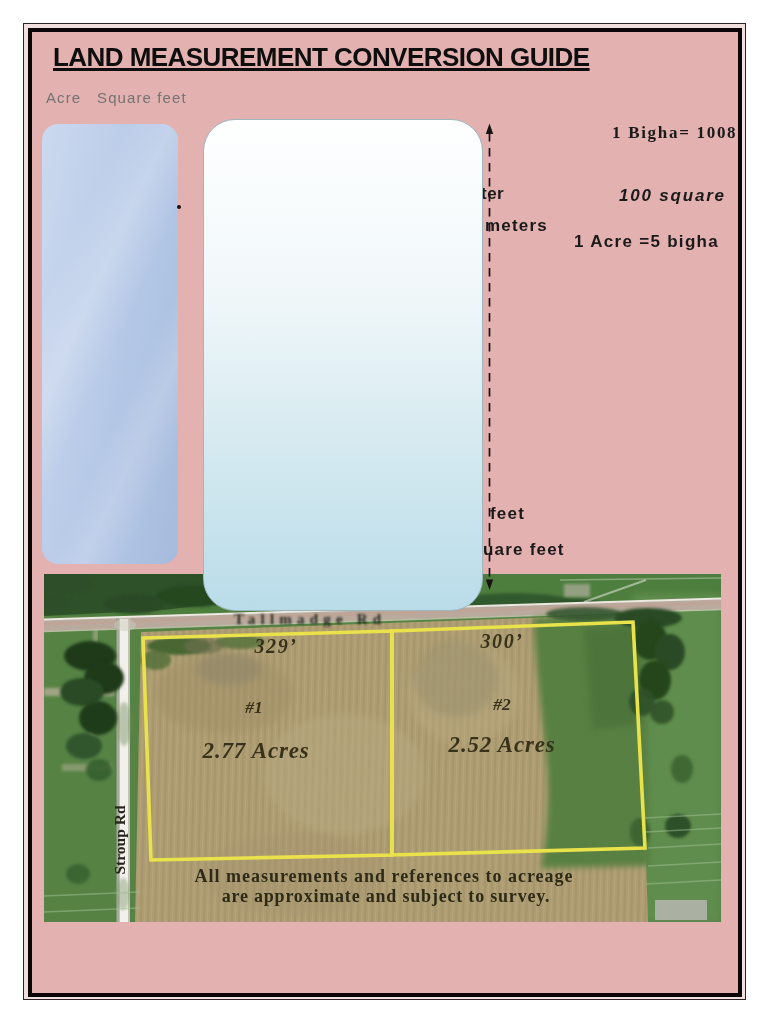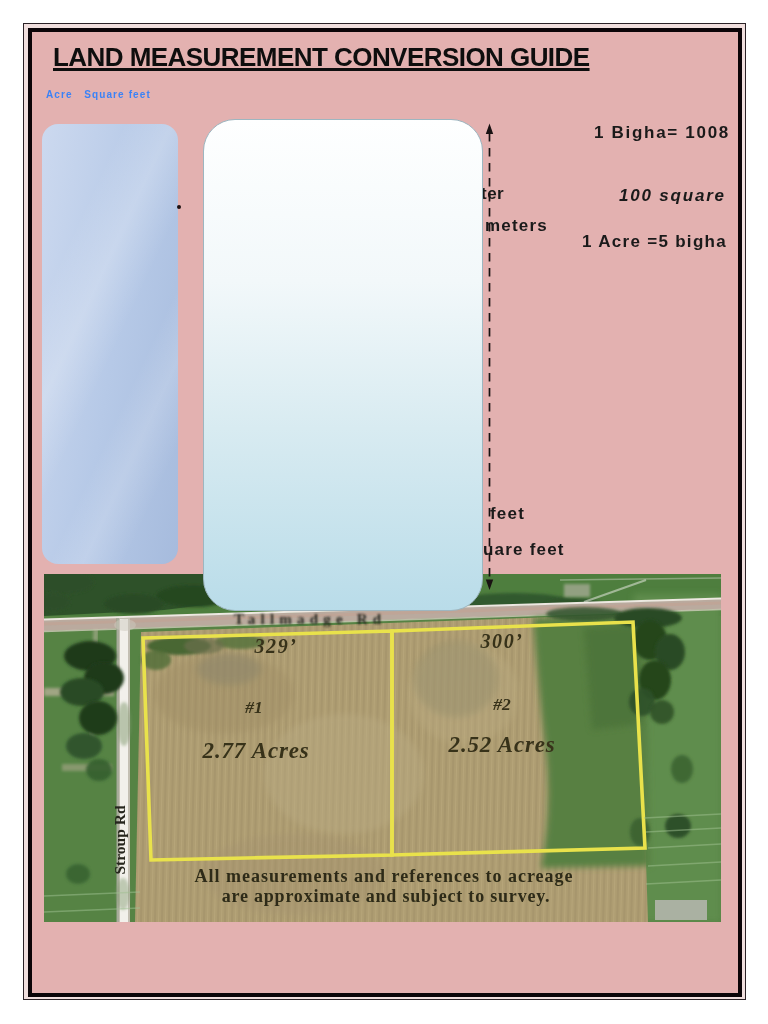--- a/index.html
+++ b/index.html
@@ -9,31 +9,31 @@
 </style>
 </head>
 <body>
 
 <div class="abs" style="left:23px;top:23px;width:723px;height:977px;border:1px solid #2a2226;background:#f0dfde;box-sizing:border-box;"></div>
 
 <div class="abs" style="left:28px;top:28px;width:714px;height:969px;border:4px solid #0b0508;background:#e3b1b0;box-sizing:border-box;"></div>
 
 <div class="abs" style="left:53px;top:42px;width:705px;text-align:left;font-size:26px;font-weight:bold;color:#0e0e0e;letter-spacing:-0.55px;"><span style="text-decoration:underline;text-decoration-thickness:2.5px;text-underline-offset:2px;">LAND MEASUREMENT CONVERSION GUIDE</span></div>
 
-<div class="abs" style="left:46px;top:89px;font-size:10px;font-weight:bold;color:#3b82f6;letter-spacing:1.1px;">Acre&nbsp;&nbsp;&nbsp;Square feet</div>
+<div class="abs" style="left:46px;top:89px;font-size:15px;font-weight:normal;color:#737373;letter-spacing:1.1px;">Acre&nbsp;&nbsp;&nbsp;Square feet</div>
 
-<div class="fact" style="left:594px;top:123px;letter-spacing:1.7px;">1 Bigha= 1008</div>
+<div class="fact" style="left:612px;top:123px;letter-spacing:1.7px;font-family:Liberation Serif, serif;">1 Bigha= 1008</div>
 
 <div class="fact" style="left:481px;top:184px;letter-spacing:0.5px;">ter</div>
 
 <div class="fact" style="left:619px;top:186px;letter-spacing:1.8px;font-style:italic;">100 square</div>
 
 <div class="fact" style="left:485px;top:216px;">meters</div>
 
-<div class="fact" style="left:574px;top:232px;letter-spacing:1.3px;margin-left:8px;">1 Acre =5 bigha</div>
+<div class="fact" style="left:574px;top:232px;letter-spacing:1.3px;">1 Acre =5 bigha</div>
 
 <div class="fact" style="left:490px;top:504px;text-align:right;">feet</div>
 
 <div class="fact" style="left:483px;top:540px;">uare feet</div>
 
 <div class="abs" style="left:44px;top:574px;width:677px;height:348px;">
 <svg width="677" height="348" viewBox="0 0 677 348" style="filter:blur(0.7px) saturate(0.9);">
   <defs>
     <filter id="b1" x="-30%" y="-30%" width="160%" height="160%">
           <feGaussianBlur stdDeviation="1.6"></feGaussianBlur>

